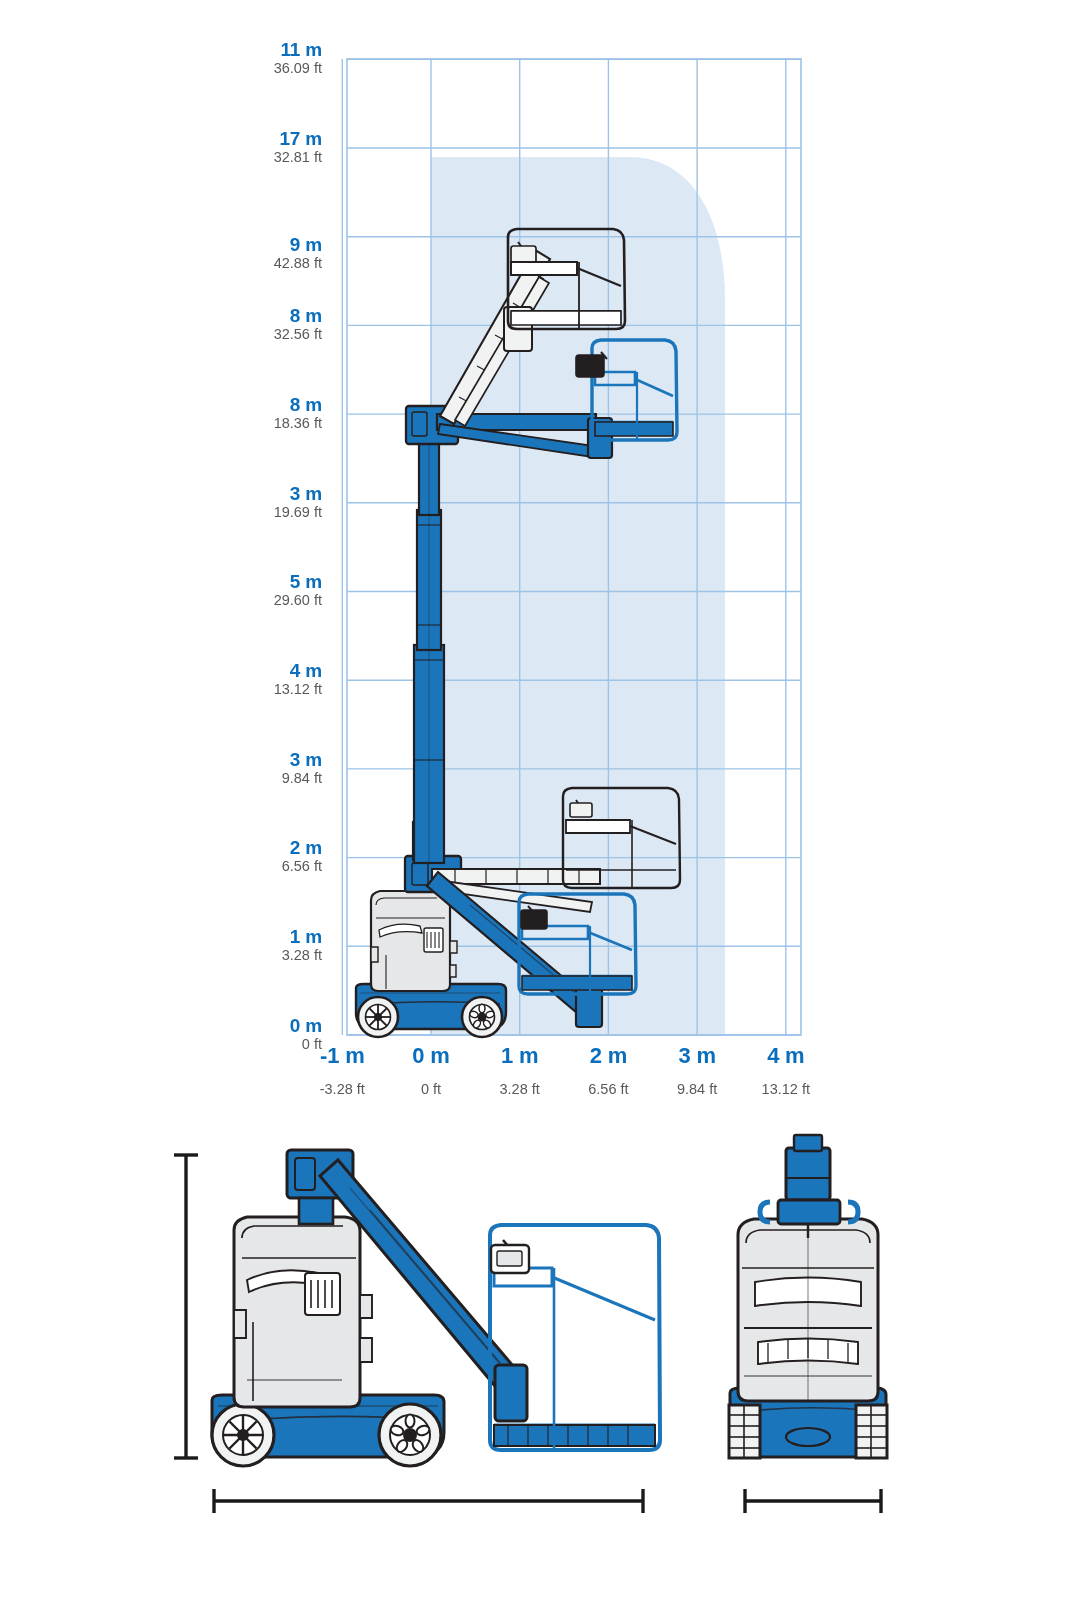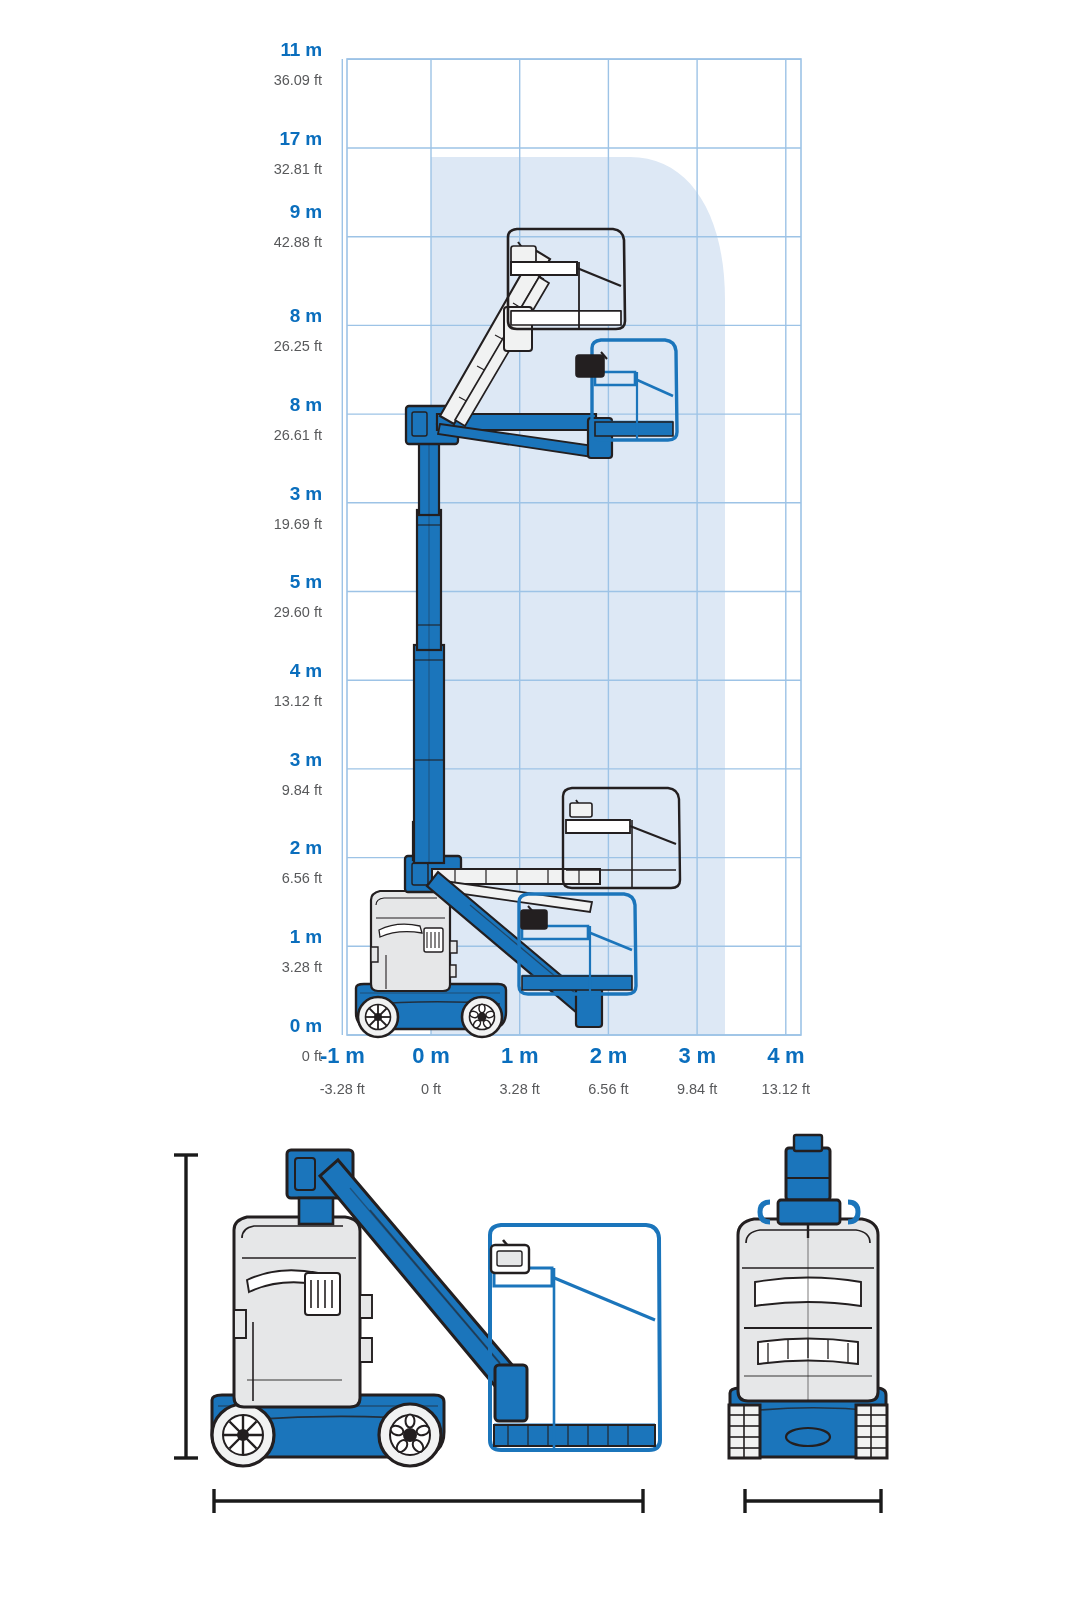--- a/index.html
+++ b/index.html
@@ -28,21 +28,21 @@
     text-align: right;
     width: 110px;
     left: 212px;
   }
   .y-tick .m {
     font-size: 19px; font-weight: bold; color: #0a6ebd;
     line-height: 19px; letter-spacing: -0.2px;
   }
   .y-tick .ft {
     font-size: 14.5px; color: #58595b; line-height: 16px;
-    margin-top: 13px;
+    margin-top: 1px;
   }
 
   
   .x-tick {
     position: absolute;
     text-align: center;
     width: 110px;
     top: 1046px;
   }
   .x-tick .m {
@@ -286,31 +286,31 @@
   </svg>
 
   <div class="y-tick" style="top:40px">
     <div class="m">11 m</div>
     <div class="ft">36.09 ft</div>
   </div>
   <div class="y-tick" style="top:128.7px">
     <div class="m">17 m</div>
     <div class="ft">32.81 ft</div>
   </div>
-  <div class="y-tick" style="top:202px">
+  <div class="y-tick" style="top:235px">
     <div class="m">9 m</div>
     <div class="ft">42.88 ft</div>
   </div>
   <div class="y-tick" style="top:306.1px">
     <div class="m">8 m</div>
-    <div class="ft">26.25 ft</div>
+    <div class="ft">32.56 ft</div>
   </div>
   <div class="y-tick" style="top:394.8px">
     <div class="m">8 m</div>
-    <div class="ft">26.61 ft</div>
+    <div class="ft">18.36 ft</div>
   </div>
   <div class="y-tick" style="top:483.5px">
     <div class="m">3 m</div>
     <div class="ft">19.69 ft</div>
   </div>
   <div class="y-tick" style="top:572.2px">
     <div class="m">5 m</div>
     <div class="ft">29.60 ft</div>
   </div>
   <div class="y-tick" style="top:660.9px">

